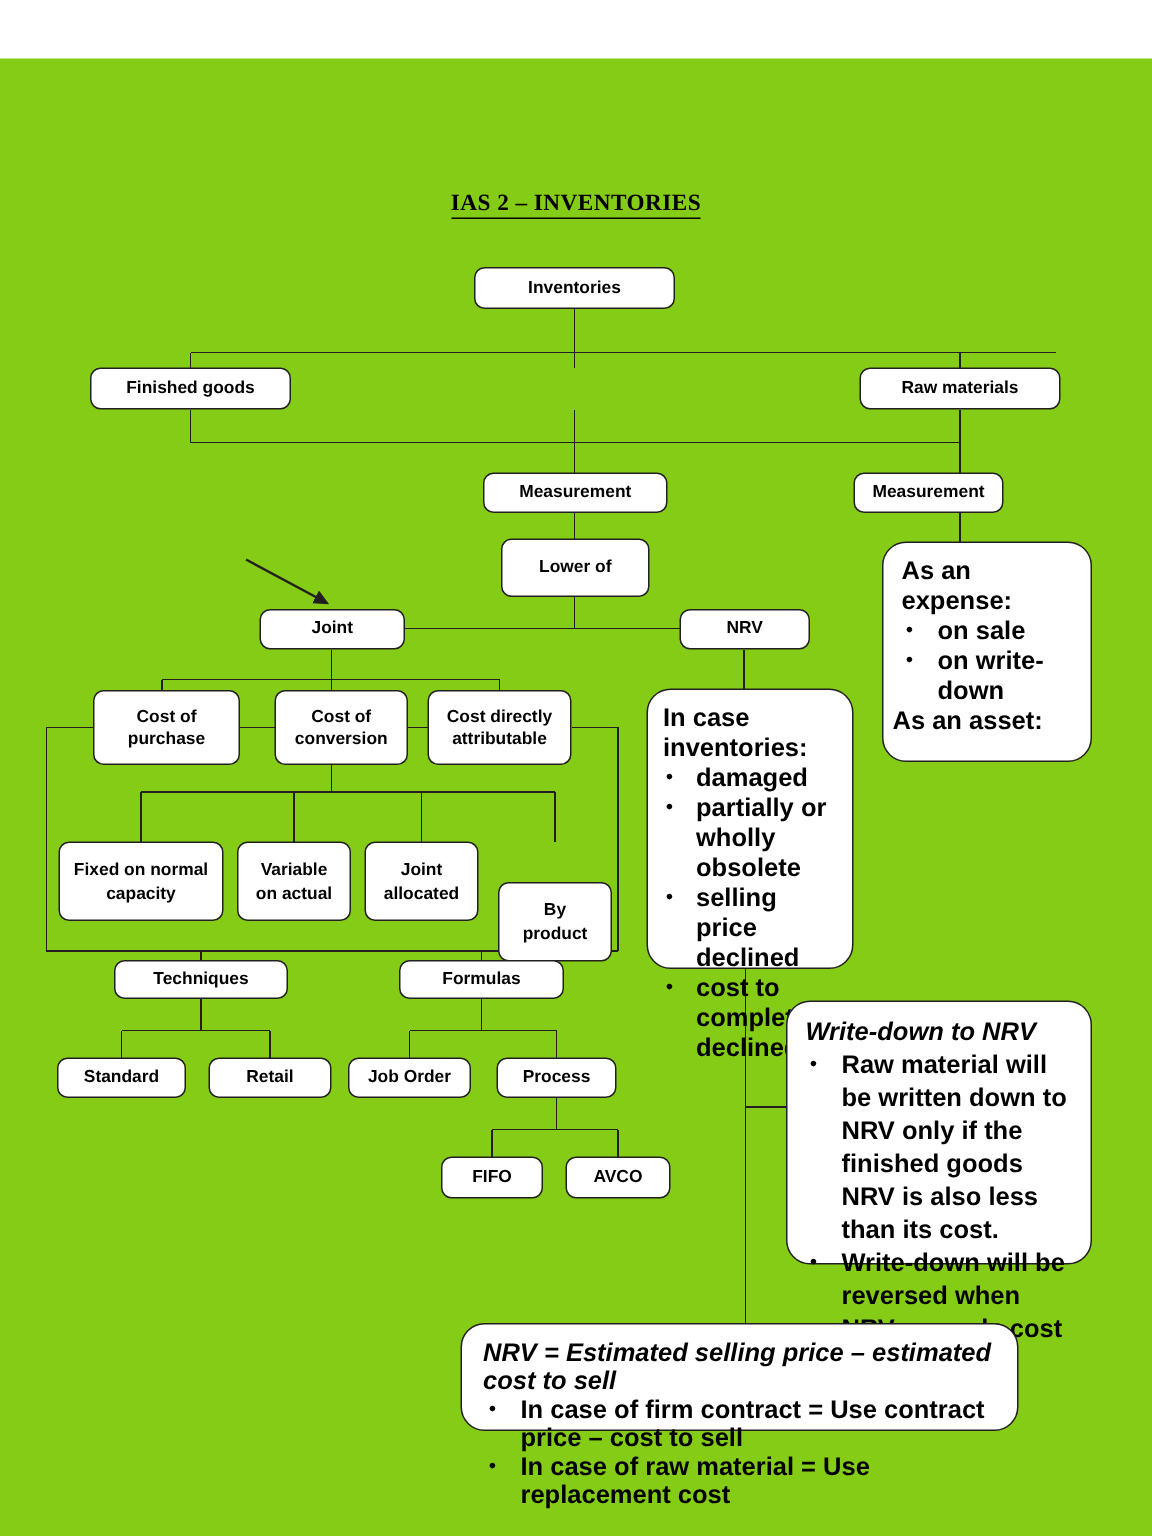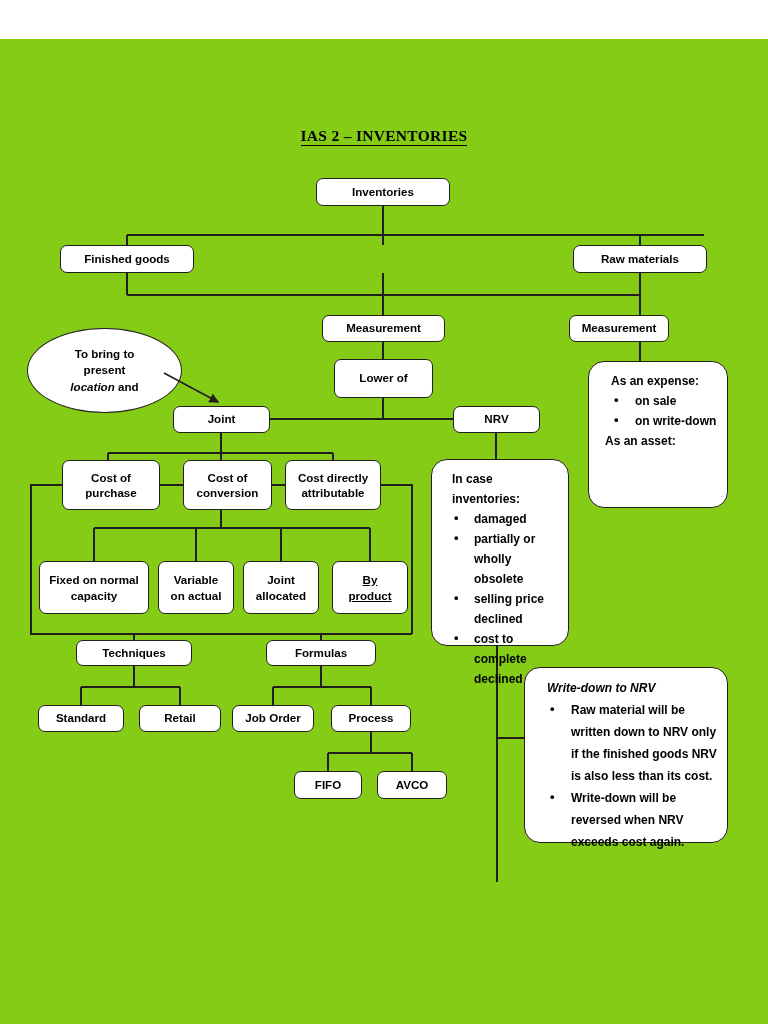--- a/index.html
+++ b/index.html
@@ -77,23 +77,23 @@
   }
   .ellipse em { font-style: italic; }
   .panel {
     position: absolute;
     box-sizing: border-box;
     border: 1.3px solid #231f20;
     border-radius: 16px;
     background: #ffffff;
     color: #000;
     font-weight: bold;
-    font-size: 12px;
+    font-size: 17px;
     line-height: 20px;
-    padding: 9px 10px 9px 16px;
+    padding: 9px 10px 9px 6px;
   }
   .panel .hdr {
     margin: 0 0 0 6px;
   }
   .panel .hdr.em {
     font-style: italic;
   }
   .panel ul {
     list-style: none;
     margin: 0;
@@ -195,27 +195,20 @@
   <div class="node" style="left:573px; top:206px; width:134px; height:28px;">Raw materials</div>
 
   <div class="node" style="left:322px; top:276px; width:123px; height:27px;">Measurement</div>
   <div class="node" style="left:569px; top:276px; width:100px; height:27px;">Measurement</div>
 
   <div class="node" style="left:334px; top:320px; width:99px; height:39px;">Lower of</div>
 
   <div class="node" style="left:173px; top:367px; width:97px; height:27px;">Joint</div>
   <div class="node" style="left:453px; top:367px; width:87px; height:27px;">NRV</div>
 
-  <div class="ellipse" style="left:27px; top:289px; width:155px; height:85px;">
-    <div>
-      <span>To bring to</span><br>
-      <span>present</span><br>
-      <em>location</em><span> and</span>
-    </div>
-  </div>
 
   <svg style="position:absolute; left:150px; top:330px; width:110px; height:60px;" viewBox="0 0 110 60" xmlns="http://www.w3.org/2000/svg">
     <defs>
       <marker id="ah" markerWidth="7" markerHeight="7" refX="5.4" refY="3" orient="auto">
         <path d="M0,0 L6.4,3 L0,6 z" fill="#231f20"></path>
       </marker>
     </defs>
     <path d="M14,4 L68,33" stroke="#231f20" stroke-width="1.6" fill="none" marker-end="url(#ah)"></path>
   </svg>
 
@@ -225,21 +218,21 @@
 conversion</div>
   <div class="node two-line" style="left:285px; top:421px; width:96px; height:50px;">Cost directly
 attributable</div>
 
   <div class="node two-line" style="left:39px; top:522px; width:110px; height:53px;">Fixed on normal
 capacity</div>
   <div class="node two-line" style="left:158px; top:522px; width:76px; height:53px;">Variable
 on actual</div>
   <div class="node two-line" style="left:243px; top:522px; width:76px; height:53px;">Joint
 allocated</div>
-  <div class="node two-line" style="left:332px; top:522px; width:76px; height:53px;text-decoration:underline;">By
+  <div class="node two-line" style="left:332px; top:549px; width:76px; height:53px;">By
 product</div>
 
   <div class="node" style="left:76px; top:601px; width:116px; height:26px;">Techniques</div>
   <div class="node" style="left:266px; top:601px; width:110px; height:26px;">Formulas</div>
 
   <div class="node" style="left:38px; top:666px; width:86px; height:27px;">Standard</div>
   <div class="node" style="left:139px; top:666px; width:82px; height:27px;">Retail</div>
   <div class="node" style="left:232px; top:666px; width:82px; height:27px;">Job Order</div>
   <div class="node" style="left:331px; top:666px; width:80px; height:27px;">Process</div>
 
@@ -266,14 +259,21 @@
   </div>
 
   <div class="panel" style="left:524px; top:628px; width:204px; height:176px; line-height:22px;">
     <div class="hdr em">Write-down to NRV</div>
     <ul>
       <li>Raw material will be written down to NRV only if the finished goods NRV is also less than its cost.</li>
       <li>Write-down will be reversed when NRV exceeds cost again.</li>
     </ul>
   </div>
 
+  <div class="panel wide" style="left:307px; top:843px; width:372px; height:72px;">
+    <div class="hdr em" style="margin-left:8px">NRV = Estimated selling price – estimated cost to sell</div>
+    <ul>
+      <li>In case of firm contract = Use contract price – cost to sell</li>
+      <li>In case of raw material = Use replacement cost</li>
+    </ul>
+  </div>
 
 </div>
 
 </body></html>

